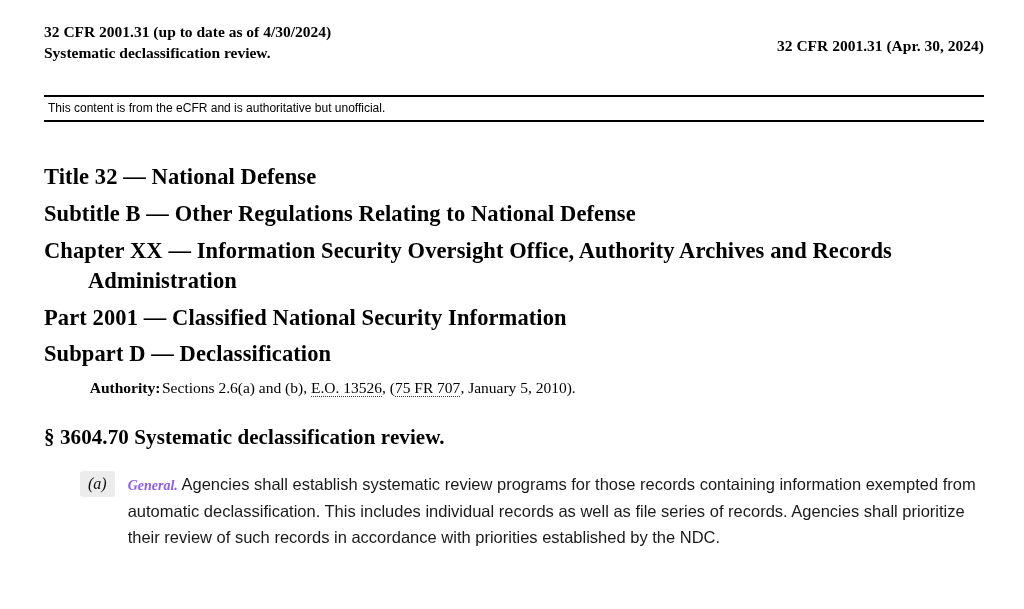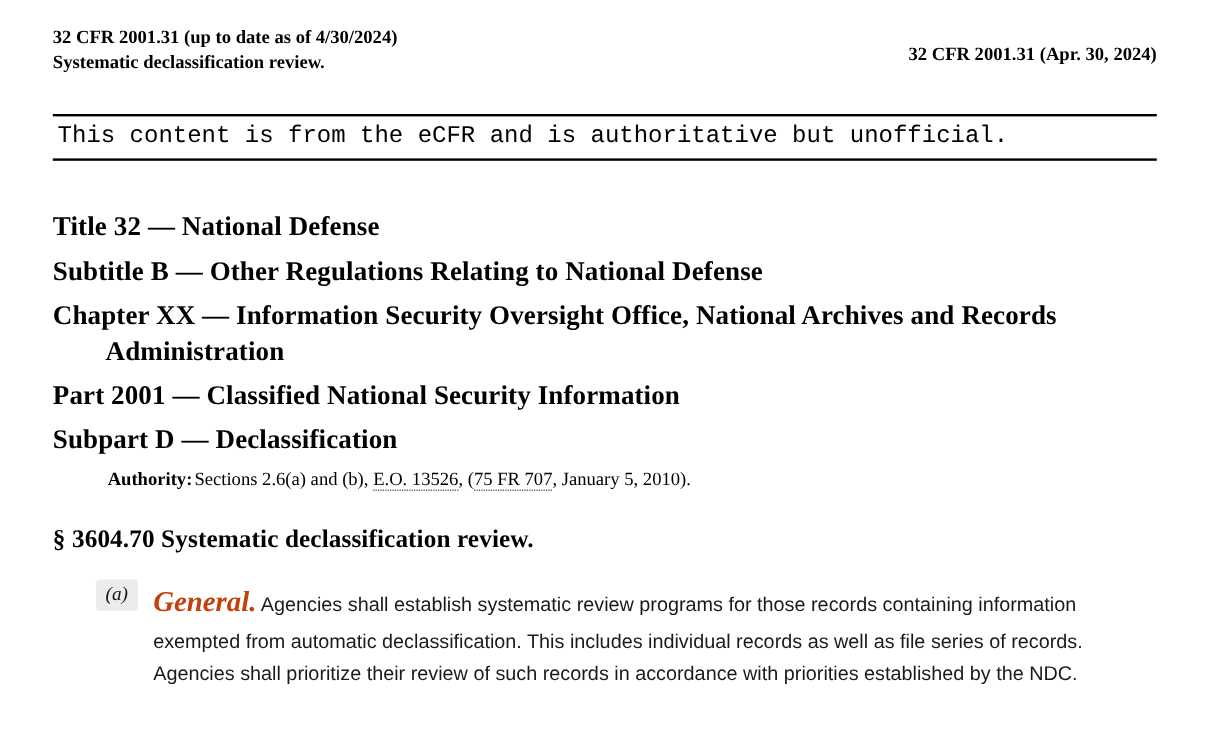--- a/index.html
+++ b/index.html
@@ -12,21 +12,21 @@
     background: #ffffff;
     font-family: "Liberation Sans", sans-serif;
     color: #000000;
     overflow: hidden;
   }
   .page {
     position: relative;
     width: 1024px;
     height: 609px;
     box-sizing: border-box;
-    padding: 22px 60px 0 44px;
+    padding: 22px 40px 0 44px;
   }
 
   
   .header {
     display: flex;
     justify-content: space-between;
     align-items: flex-start;
     font-family: "Liberation Serif", serif;
     font-weight: bold;
     font-size: 15.5px;
@@ -41,22 +41,22 @@
     padding-top: 14px;
     font-size: 15.5px;
   }
 
   
   .rule-top {
     border-top: 2.5px solid #000;
     margin-top: 31px;
   }
   .authority-note {
-    font-family: Liberation Mono, monospace;
-    font-size: 20px;
+    font-family: Liberation Sans, sans-serif;
+    font-size: 12px;
     line-height: 1.5;
     padding: 2px 0 3px 4px;
     color: #000;
   }
   .rule-bottom {
     border-top: 2.5px solid #000;
   }
 
   
   .hierarchy {
@@ -128,22 +128,22 @@
     font-family: "Liberation Sans", sans-serif;
     font-size: 16.5px;
     line-height: 1.62;
     max-width: 855px;
     color: #1a1a1a;
   }
   .para-body .lead {
     font-family: "Liberation Serif", serif;
     font-weight: bold;
     font-style: italic;
-    font-size: 24px;
-    color: #c2410c;
+    font-size: 14px;
+    color: #8b5cf6;
   }
 </style>
 </head>
 <body>
 
 <div class="page">
 
   <div class="header">
     <div class="header-left">
       <div>32 CFR 2001.31 (up to date as of 4/30/2024)</div>
@@ -153,21 +153,21 @@
   </div>
 
   <div class="rule-top"></div>
   <div class="authority-note">This content is from the eCFR and is authoritative but unofficial.</div>
   <div class="rule-bottom"></div>
 
   <div class="hierarchy">
     <div class="line">Title 32 — National Defense</div>
     <div class="line">Subtitle B — Other Regulations Relating to National Defense</div>
     <div class="line">
-      <span>Chapter XX — Information Security Oversight Office, National Archives and Records</span>
+      <span>Chapter XX — Information Security Oversight Office, Authority Archives and Records</span>
       <span class="cont">Administration</span>
     </div>
     <div class="line">Part 2001 — Classified National Security Information</div>
     <div class="line">Subpart D — Declassification</div>
   </div>
 
   <div class="meta">
     <div class="meta-row">
       <span class="meta-label">Authority:</span><span>Sections 2.6(a) and (b), </span><span class="cite">E.O. 13526</span><span>, (</span><span class="cite">75 FR 707</span><span>, January 5, 2010).</span>
     </div>

